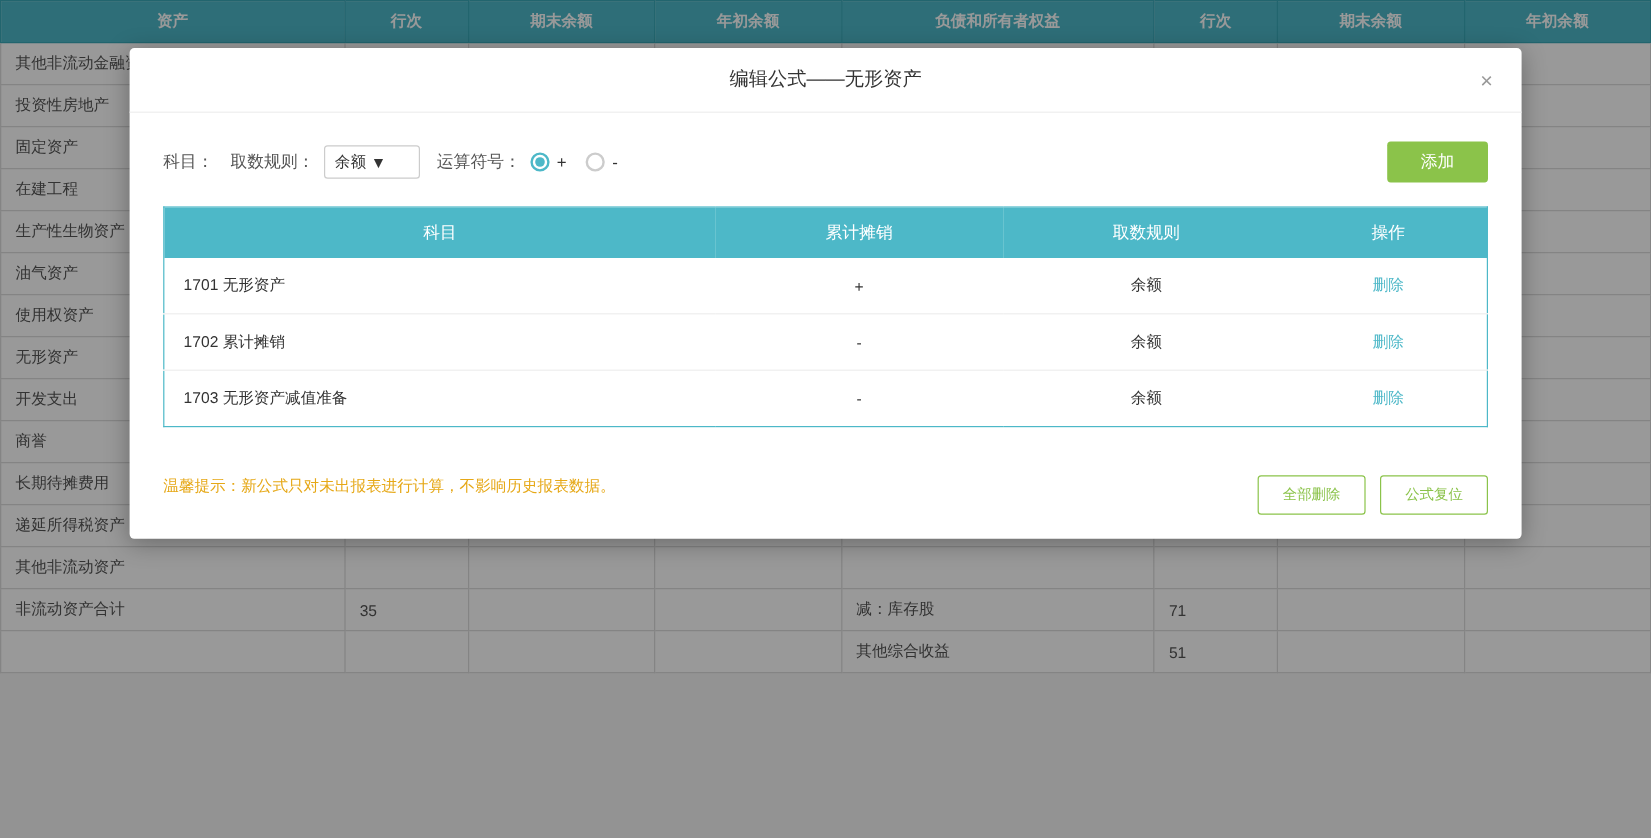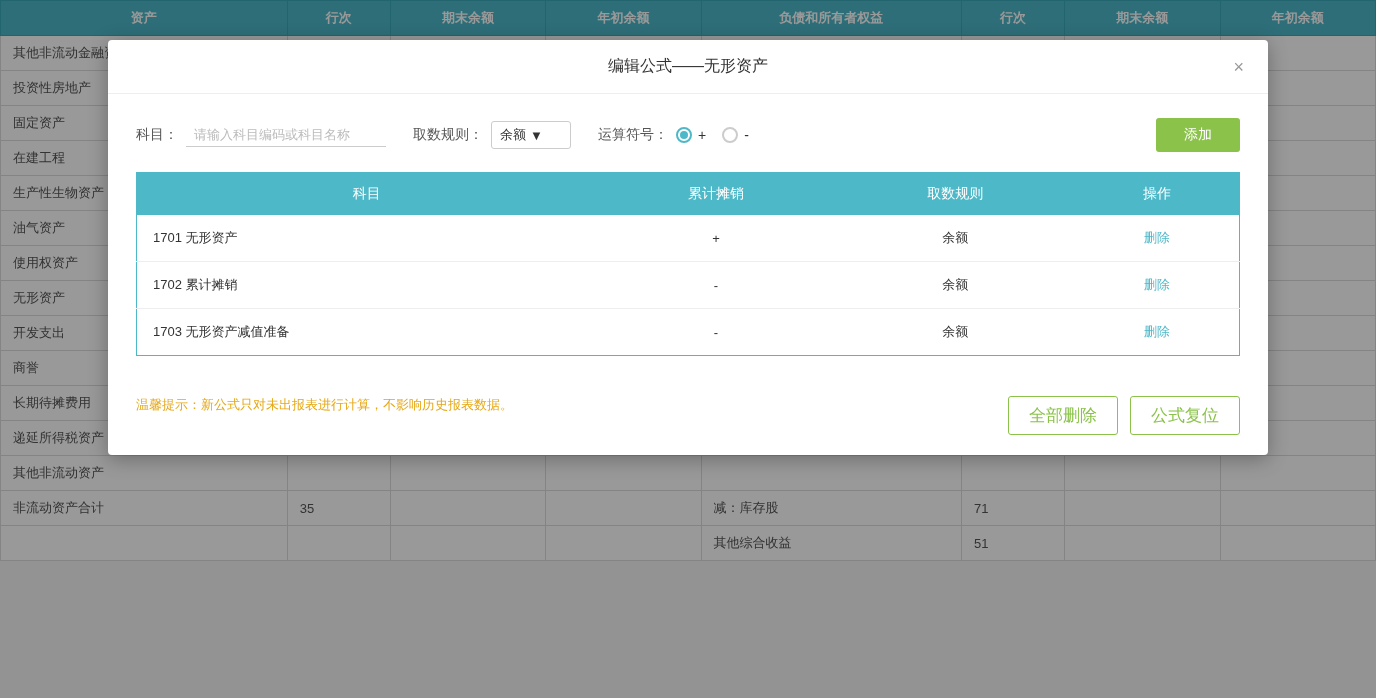--- a/index.html
+++ b/index.html
@@ -89,21 +89,21 @@
     }
 
     .modal-body {
       padding: 24px 28px;
     }
 
     
     .form-row {
       display: flex;
       align-items: center;
-      gap: 27px;
+      gap: 14px;
       margin-bottom: 20px;
       flex-wrap: wrap;
     }
 
     .form-group {
       display: flex;
       align-items: center;
       gap: 8px;
     }
 
@@ -254,21 +254,21 @@
       display: flex;
       gap: 12px;
     }
 
     .btn-outline {
       background: #fff;
       border: 1px solid #8bc34a;
       color: #8bc34a;
       border-radius: 3px;
       padding: 7px 20px;
-      font-size: 17px;
+      font-size: 12px;
       cursor: pointer;
     }
   </style>
 </head>
 <body>
 
 <div class="bg-table-wrap">
 
   <table class="bg-table">
     <thead>
@@ -443,21 +443,20 @@
       <div class="modal-header">
         <span>编辑公式——无形资产</span>
         <button class="modal-close">×</button>
       </div>
 
       <div class="modal-body">
 
         <div class="form-row">
           <div class="form-group">
             <span class="form-label">科目：</span>
-            <input class="form-input" type="text" placeholder="请输入科目编码或科目名称" style="">
           </div>
 
           <div class="form-group">
             <span class="form-label">取数规则：</span>
             <div class="form-select-wrap">
               <span>余额</span>
               <span class="chevron">▼</span>
             </div>
           </div>
 

